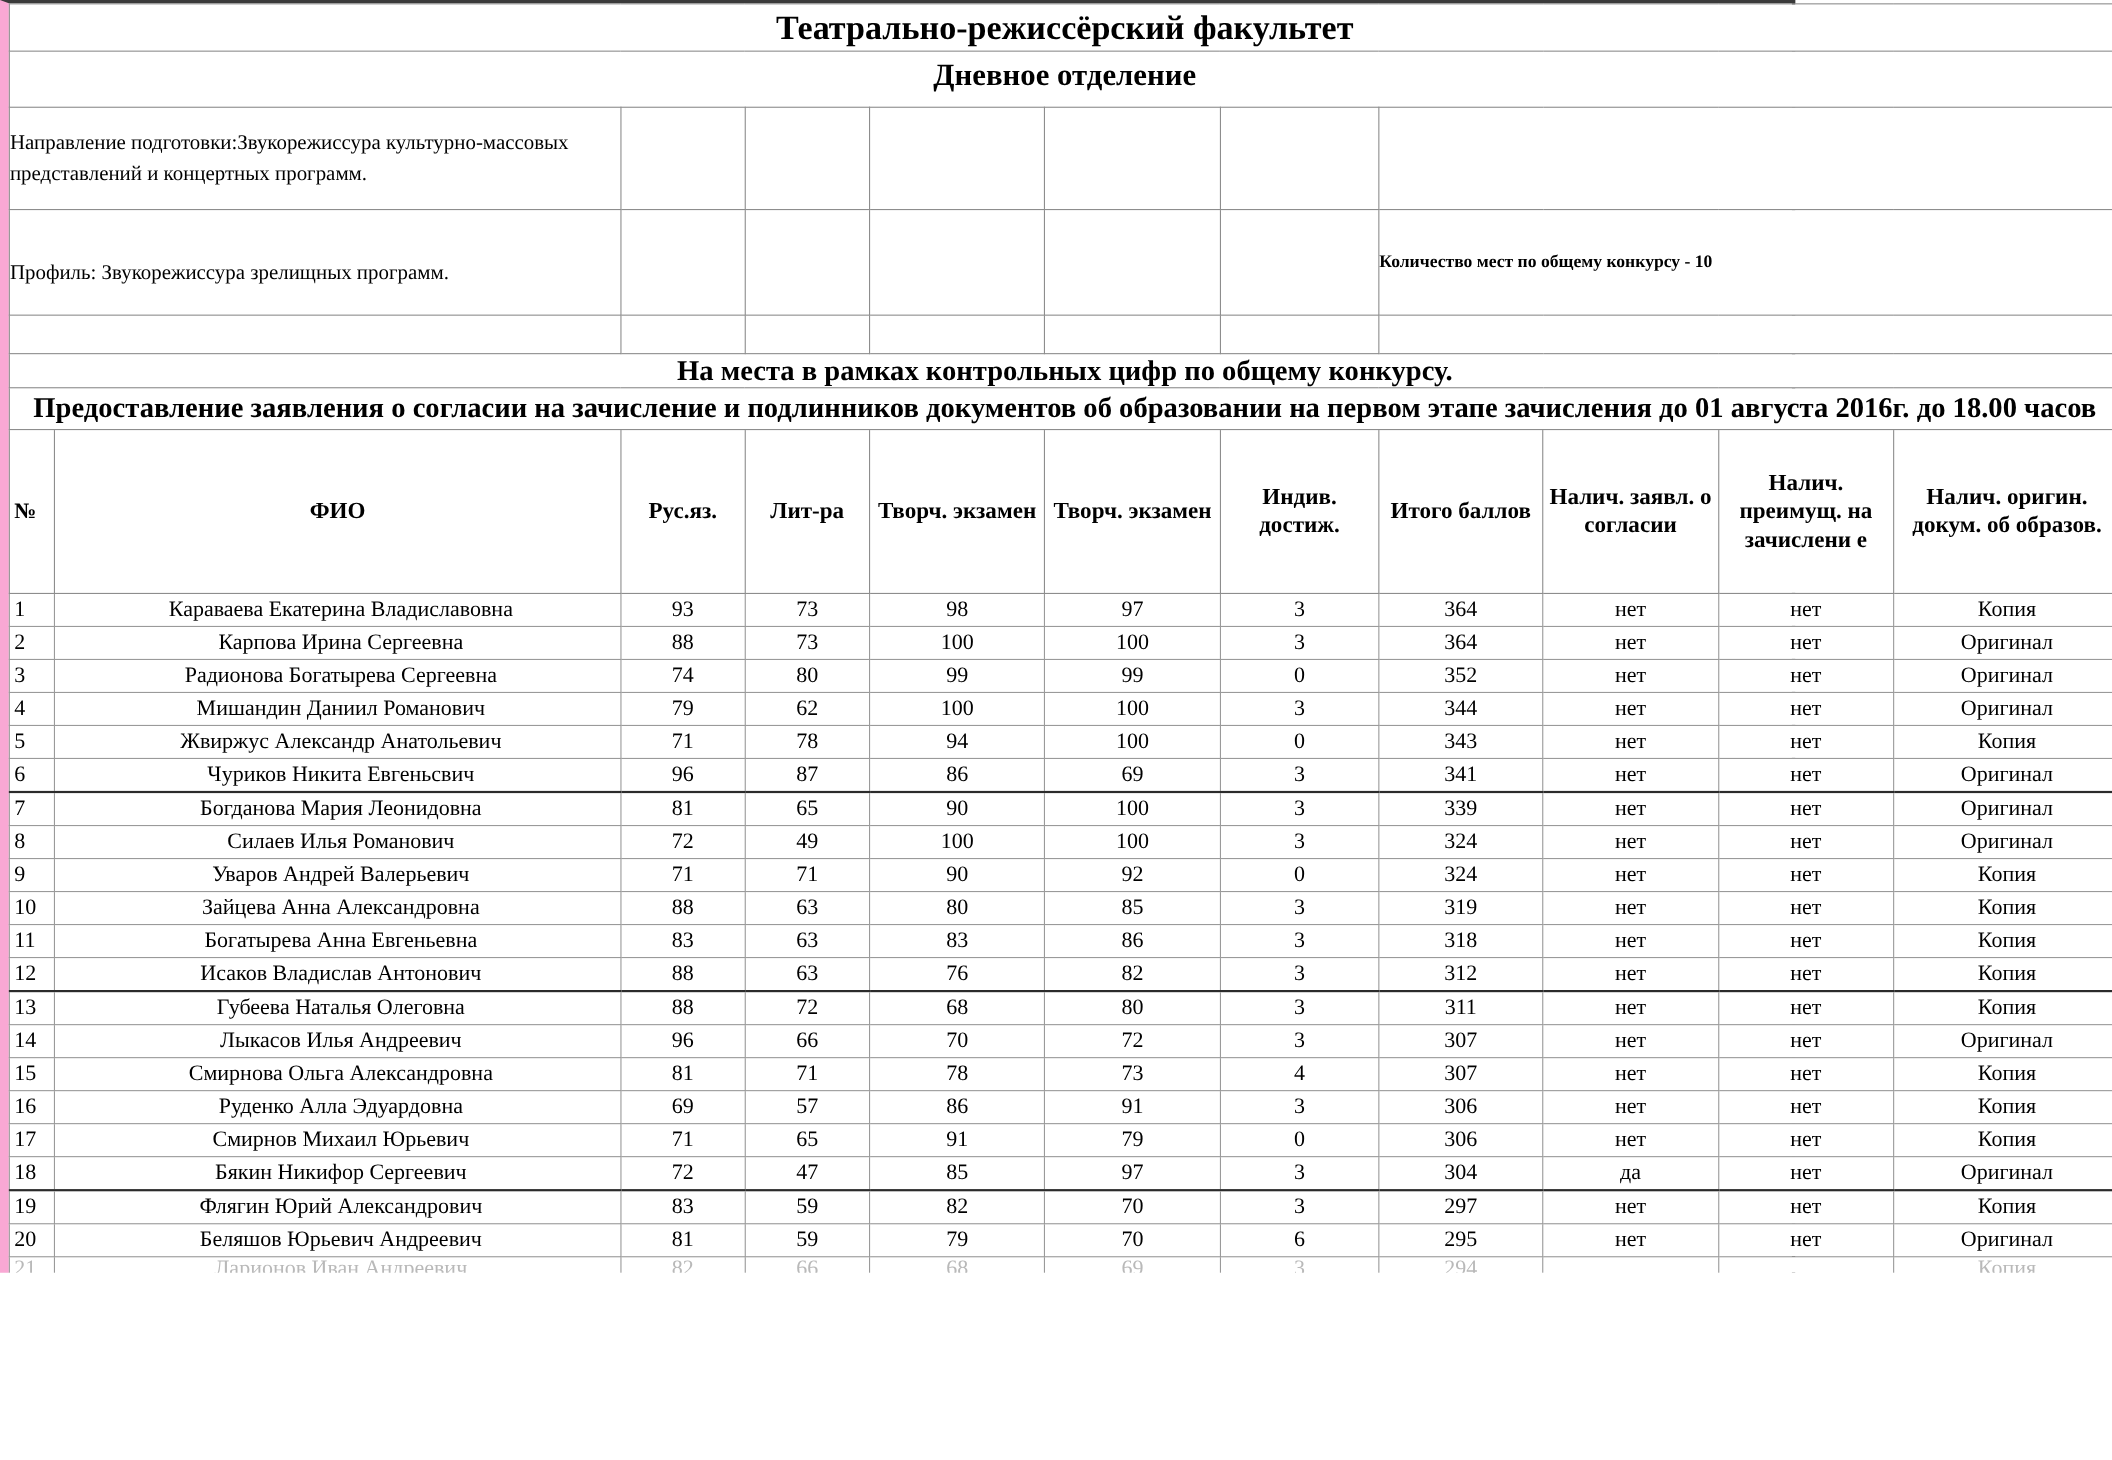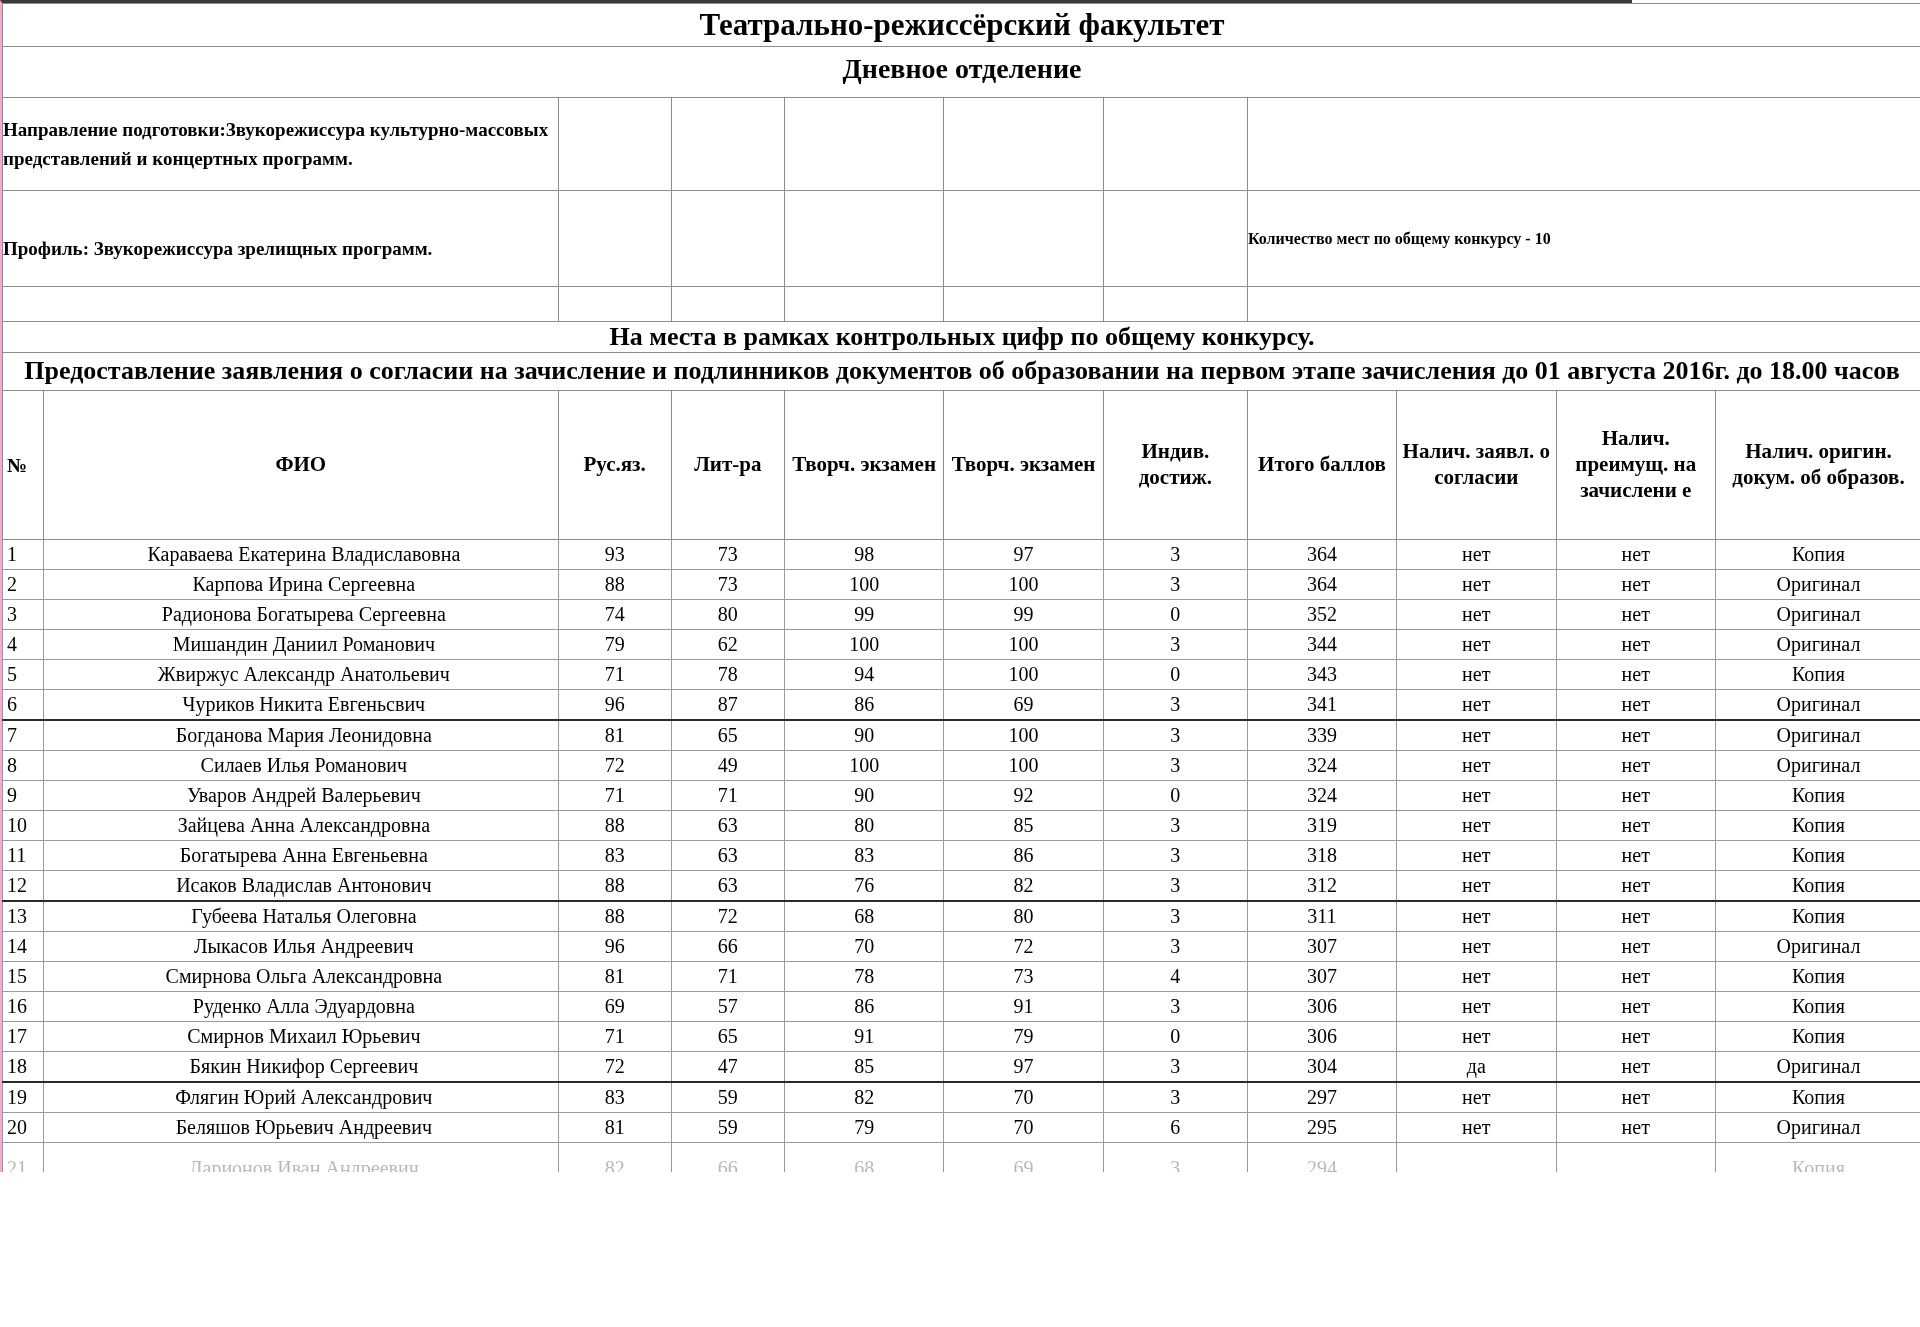--- a/index.html
+++ b/index.html
@@ -10,21 +10,21 @@
   body {
     width: 1920px;
     height: 1327px;
     overflow: hidden;
     font-family: "Liberation Serif", "DejaVu Serif", serif;
     color: #000000;
   }
   .sheet {
     width: 1632px;
     box-sizing: border-box;
-    border-left: 2px solid #f9a8d4;
+    border-left: 8px solid #f9a8d4;
     border-right: 3px solid #3a3a3a;
     border-top: 3px solid #3a3a3a;
   }
   table.grid {
     width: 1920px;
     border-collapse: collapse;
     table-layout: fixed;
   }
   table.grid td {
     border: 1px solid #8d8d8d;
@@ -44,21 +44,21 @@
     border-bottom: 3px solid #5a5a5a;
     padding: 4px 0 8px 0;
   }
   .title-row.sub td {
     font-size: 28px;
     height: 40px;
     padding: 2px 0 8px 0;
   }
   
   .info-cell {
-    font-weight: bold;
+    font-weight: normal;
     font-size: 19px;
     line-height: 1.55;
     text-align: left;
     padding: 4px 6px 4px 6px;
     vertical-align: top;
   }
   .info-cell.bottom {
     vertical-align: bottom;
     padding-bottom: 23px;
   }
@@ -122,21 +122,21 @@
   tr.data td.c-score { text-align: center; }
   tr.data td.c-word  { text-align: center; font-size: 20px; }
   tr.data td.c-doc   { text-align: center; font-size: 20px; }
   tr.data.thickline td { border-bottom: 2px solid #2b2b2b; }
   tr.data.cut td {
     height: 14px;
     overflow: hidden;
     color: #b9b9b9;
     border-bottom: none;
   }
-  .clip { display: block; height: 14px; overflow: hidden; line-height: 20px; margin-top: 15px; }
+  .clip { display: block; height: 14px; overflow: hidden; line-height: 20px; }
 </style>
 </head>
 <body>
 
 <div class="sheet">
   <table class="grid">
     <colgroup>
       <col style="width:40px">
       <col style="width:500px">
       <col style="width:110px">

